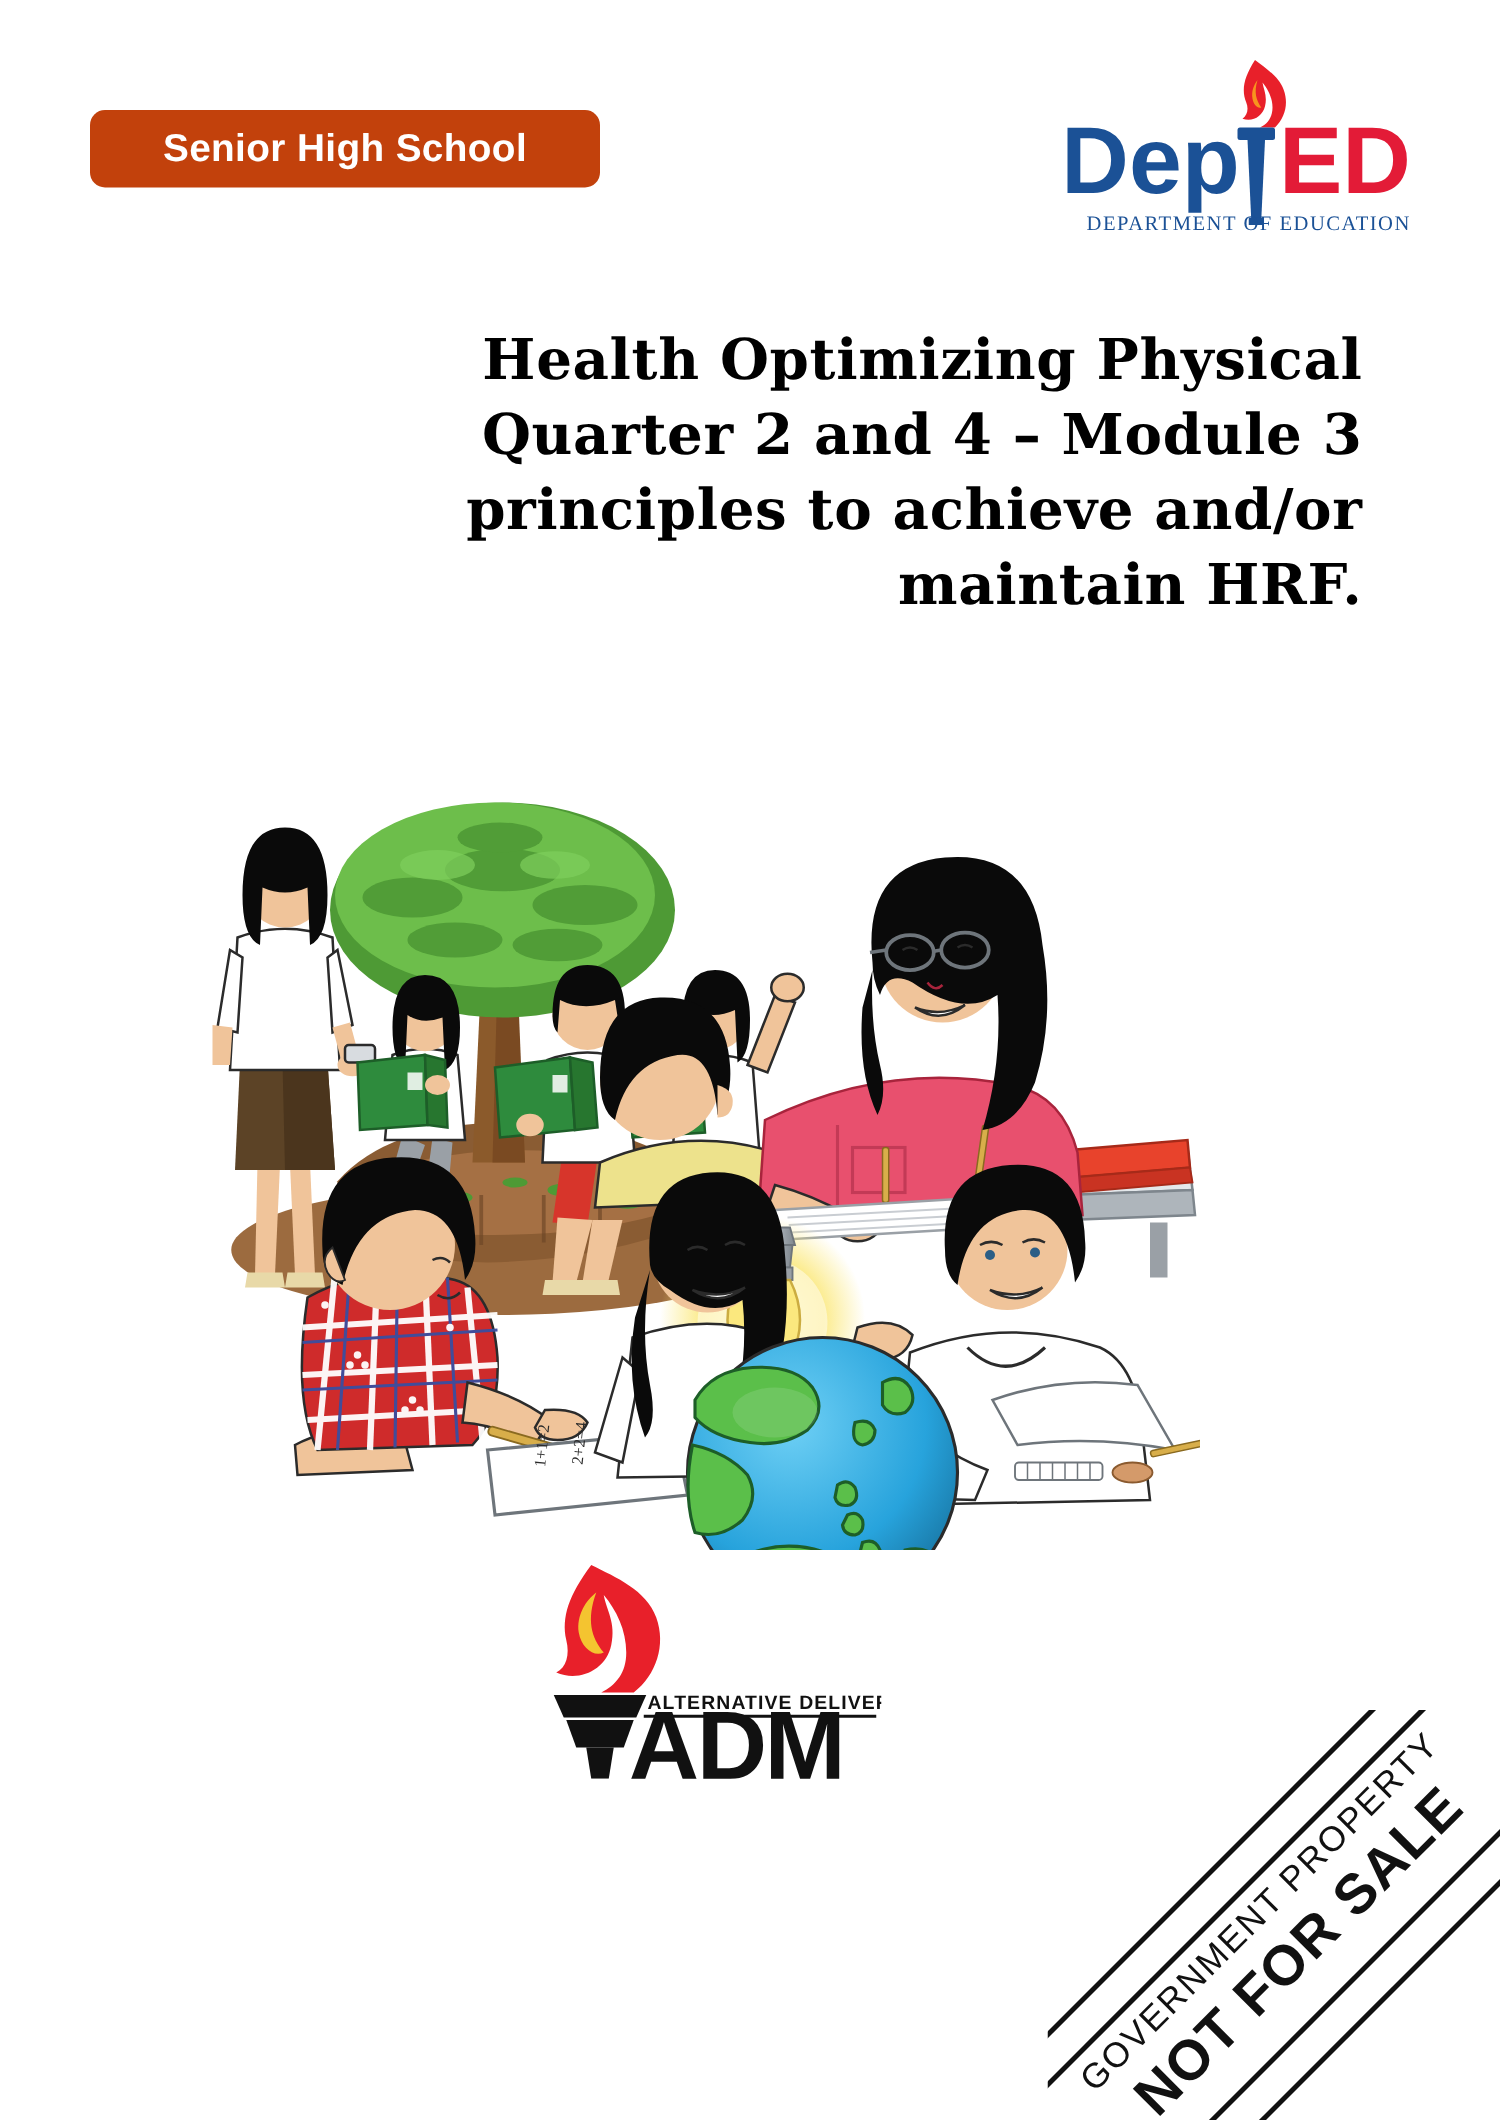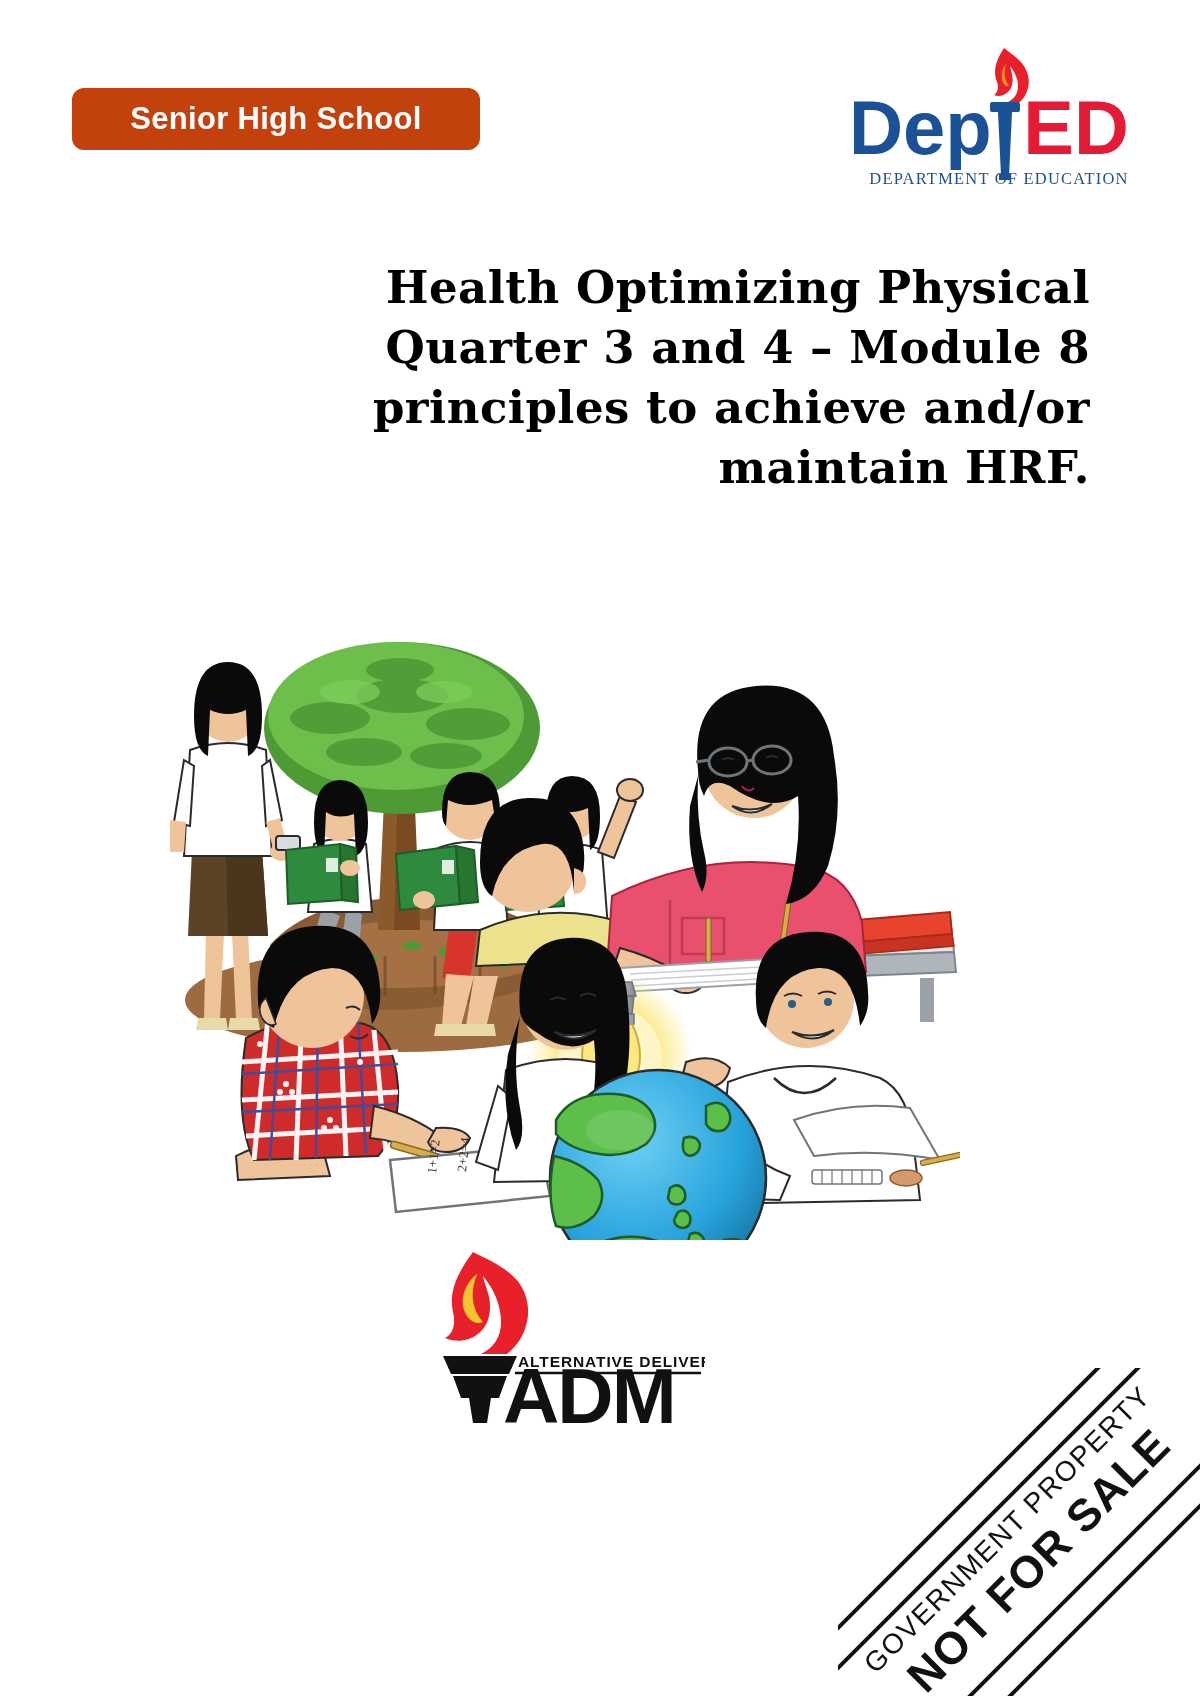--- a/index.html
+++ b/index.html
@@ -124,21 +124,21 @@
     <text x="66" y="112" text-anchor="middle" font-family="'Liberation Sans', sans-serif" font-weight="bold" font-size="76" fill="#1B5196">Dep</text>
 
     <text x="222" y="112" text-anchor="middle" font-family="'Liberation Sans', sans-serif" font-weight="bold" font-size="76" fill="#E31B37">ED</text>
 
     <text x="145" y="142" text-anchor="middle" font-family="'Liberation Serif', serif" font-weight="normal" font-size="16.5" letter-spacing="1.2" fill="#1B5196">DEPARTMENT OF EDUCATION</text>
   </svg>
 </div>
 
 <div class="title-block">
   <div class="title-line">Health Optimizing Physical</div>
-  <div class="title-line">Quarter 3 and 4 – Module 8</div>
+  <div class="title-line">Quarter 2 and 4 – Module 3</div>
   <div class="title-line">principles to achieve and/or</div>
   <div class="title-line">maintain HRF.</div>
 </div>
 
 <div class="illustration">
   <svg viewBox="0 0 810 640" xmlns="http://www.w3.org/2000/svg">
     <defs>
       <radialGradient id="lampGlow" cx="50%" cy="50%" r="50%">
         <stop offset="0%" stop-color="#FFF9C4" stop-opacity="1"></stop>
         <stop offset="60%" stop-color="#FBE87A" stop-opacity="0.85"></stop>

